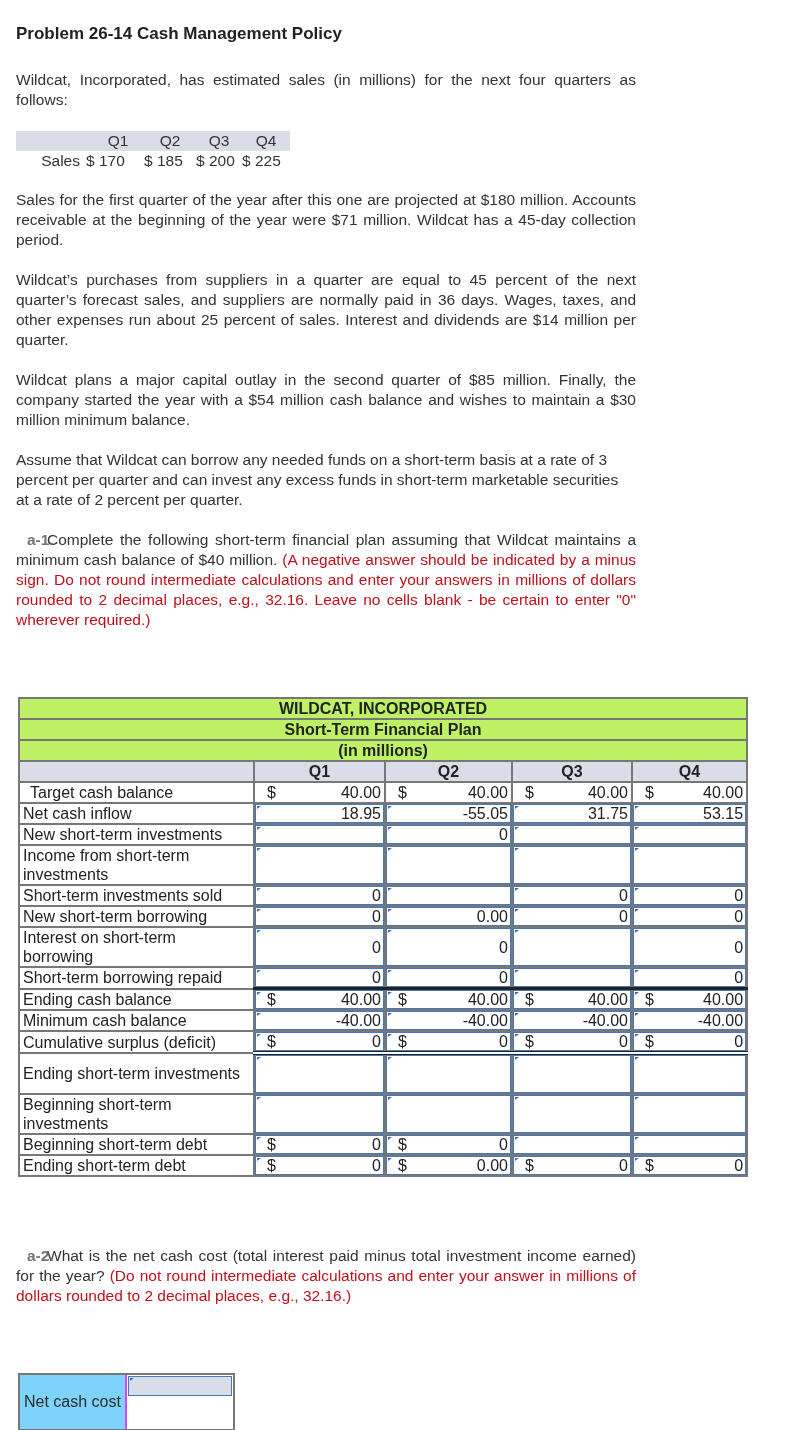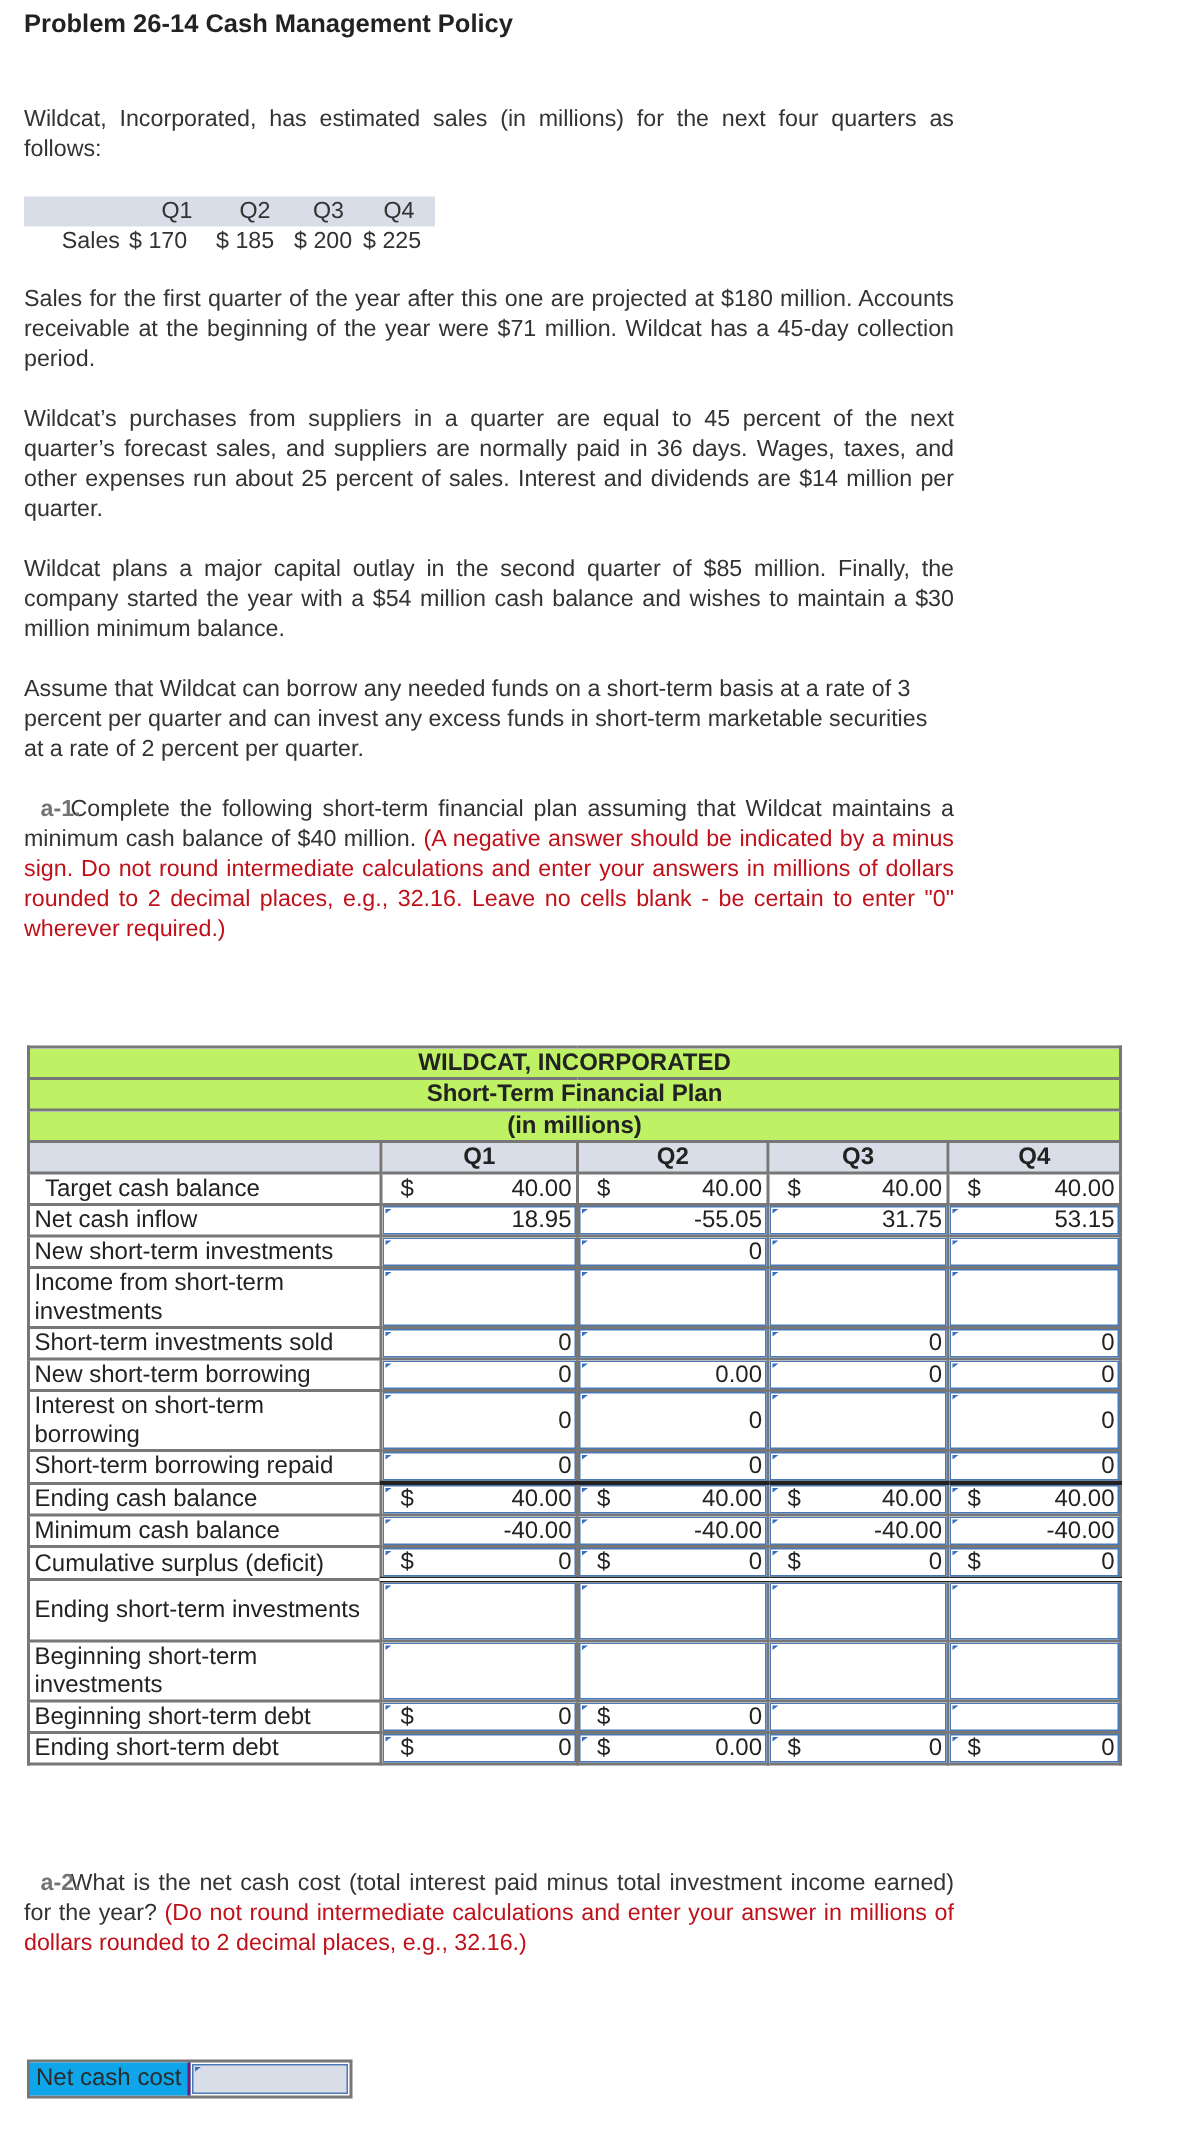--- a/index.html
+++ b/index.html
@@ -1,21 +1,21 @@
 <!DOCTYPE html>
 <html><head>
 <meta charset="utf-8">
 <style>
   html, body { margin: 0; padding: 0; background: #ffffff; }
   body {
     width: 796px; height: 1430px; position: relative; overflow: hidden;
     font-family: "Liberation Sans", sans-serif; color: #2b2b2b;
   }
   .title {
-    position: absolute; left: 16px; top: 6px;
+    position: absolute; left: 16px; top: 24px;
     font-size: 17px; font-weight: bold; color: #222;
   }
   .para {
     position: absolute; left: 16px; width: 620px;
     font-size: 15.5px; line-height: 20px; text-align: justify; color: #333;
   }
   .para.left { text-align: left; }
   .sales-table {
     position: absolute; left: 16px; top: 131px; border-collapse: collapse;
     font-size: 15.5px; color: #333;
@@ -58,22 +58,22 @@
   }
   .plan td .dollar { position: absolute; left: 12px; }
   .plan tr.topthick td.cell { border-top: 3px solid #222; }
   .plan tr.dbl td.cell { border-bottom: 4px double #222; }
 
   .netcost {
     position: absolute; left: 18px; top: 1373px; display: flex;
     border: 2px solid #777;
   }
   .netcost .nlabel {
-    background: #0ea5e9; font-size: 16px; padding: 1px 4px; height: 20px; line-height: 20px;
-    border-right: 2px solid #701a75;
+    background: #7dd3fc; font-size: 16px; padding: 17px 4px; height: 20px; line-height: 20px;
+    border-right: 2px solid #d946ef;
   }
   .netcost .ninput {
     position: relative; width: 104px; height: 20px; background: #d9dde7;
     box-shadow: inset 0 0 0 1px #4a78b5; margin: 1px; border: none;
   }
   .netcost .ninput::before {
     content: ""; position: absolute; left: 2px; top: 2px;
     border-left: 4px solid #3a6fbd; border-bottom: 3px solid transparent;
   }
 </style>

